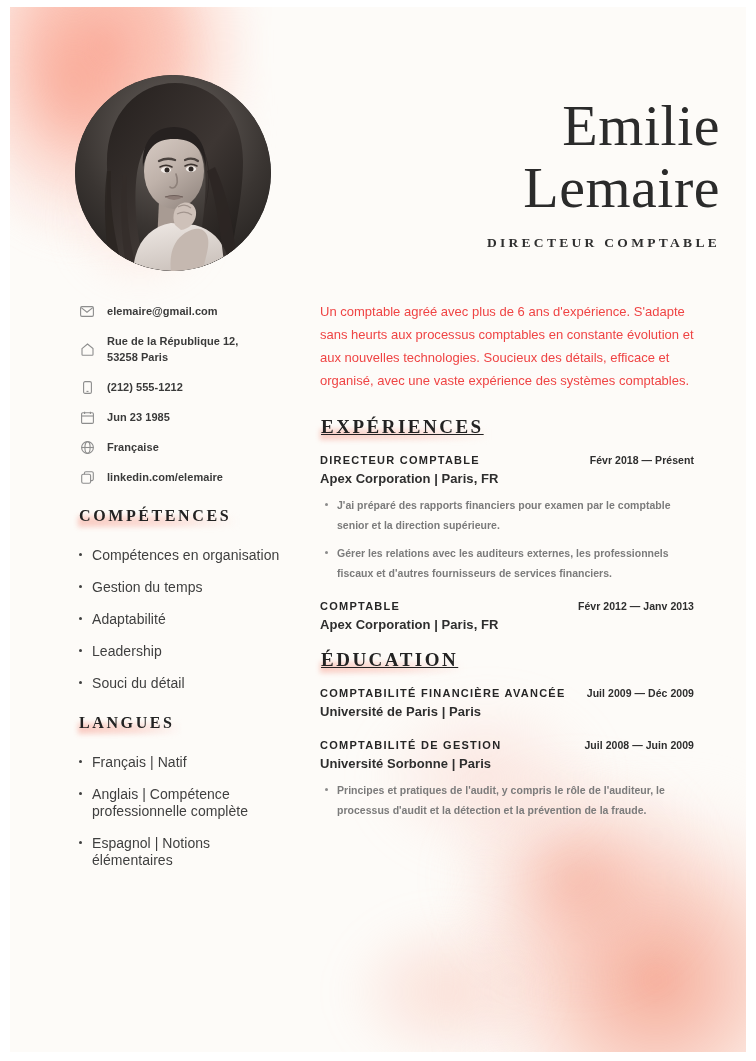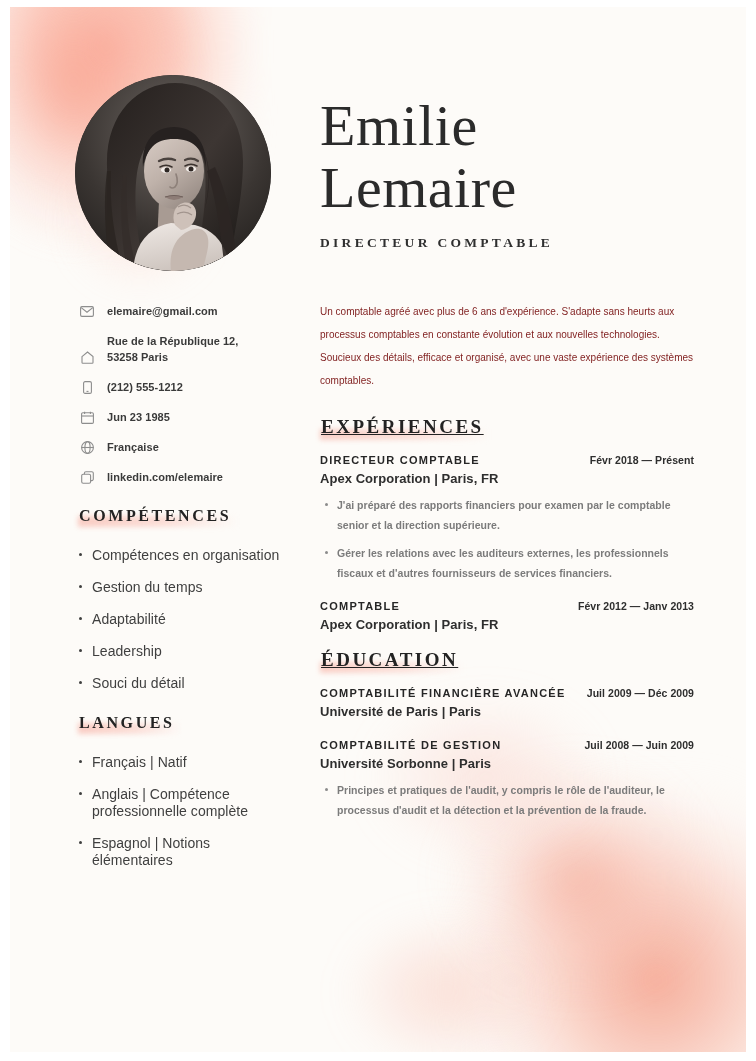--- a/index.html
+++ b/index.html
@@ -124,20 +124,21 @@
     background: #2e2b2a;
   }
   .photo-svg { display: block; width: 100%; height: 100%; }
 
   
   .name-block {
     position: absolute;
     left: 310px;
     top: 88px;
     width: 400px;
+    text-align: right;
   }
   .name-line {
     font-family: "Liberation Serif", serif;
     font-size: 58px;
     line-height: 62px;
     color: #2b2b2b;
     letter-spacing: 0.5px;
     font-weight: 400;
   }
   .job-title {
@@ -151,21 +152,21 @@
 
   
   .left-col {
     position: absolute;
     left: 68px;
     top: 296px;
     width: 210px;
   }
   .contact-row {
     display: flex;
-    align-items: flex-end;
+    align-items: center;
     margin-bottom: 14px;
   }
   .contact-icon {
     width: 18px;
     min-width: 18px;
     height: 16px;
     margin-right: 11px;
     display: flex;
     align-items: center;
     justify-content: center;
@@ -231,23 +232,23 @@
   }
 
   
   .right-col {
     position: absolute;
     left: 310px;
     top: 293px;
     width: 374px;
   }
   .summary {
-    font-size: 10px;
+    font-size: 13px;
     line-height: 23px;
-    color: #7f1d1d;
+    color: #ef4444;
     margin: 0 0 24px 0;
     letter-spacing: 0.01px;
   }
   .r-sec-head {
     position: relative;
     display: inline-block;
     font-family: "Liberation Serif", serif;
     font-size: 19px;
     font-weight: 700;
     letter-spacing: 2.5px;

